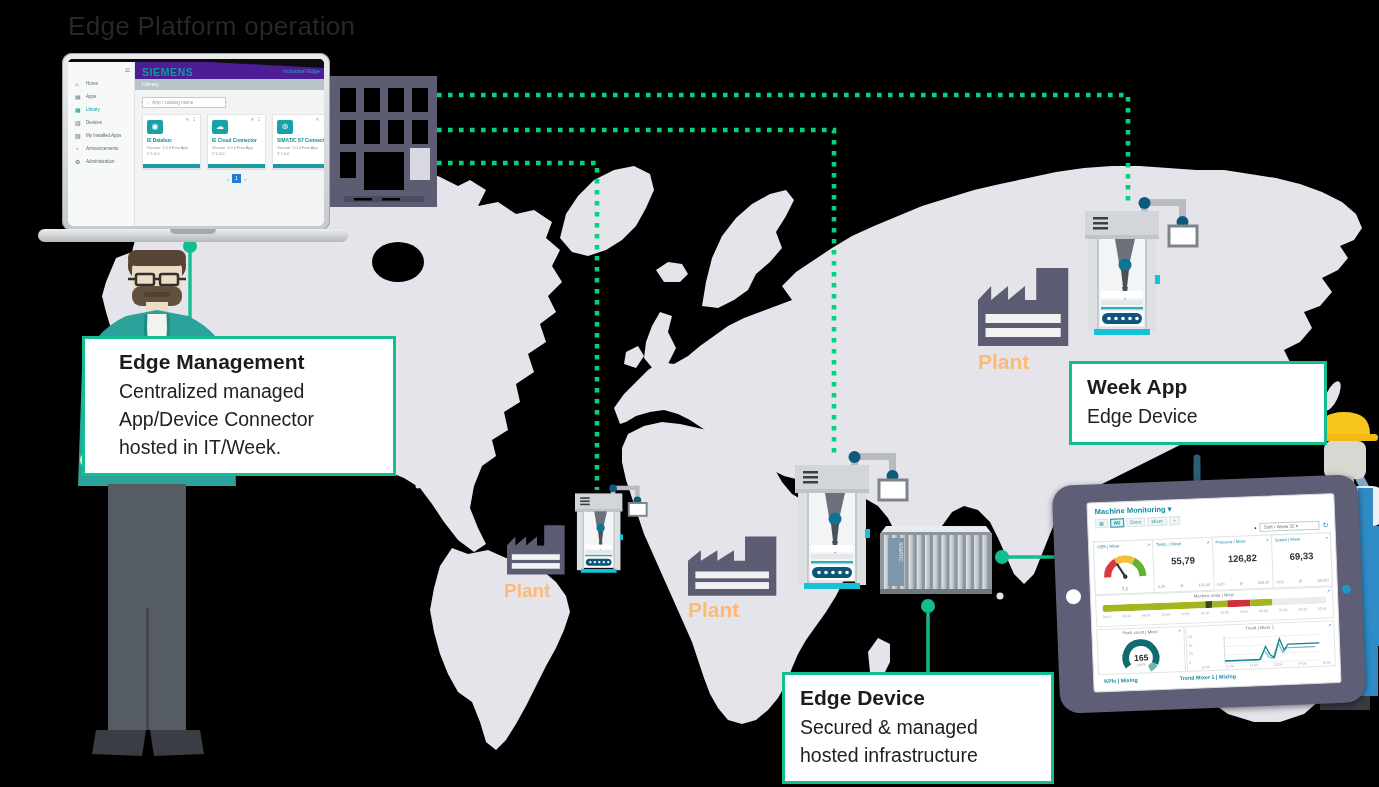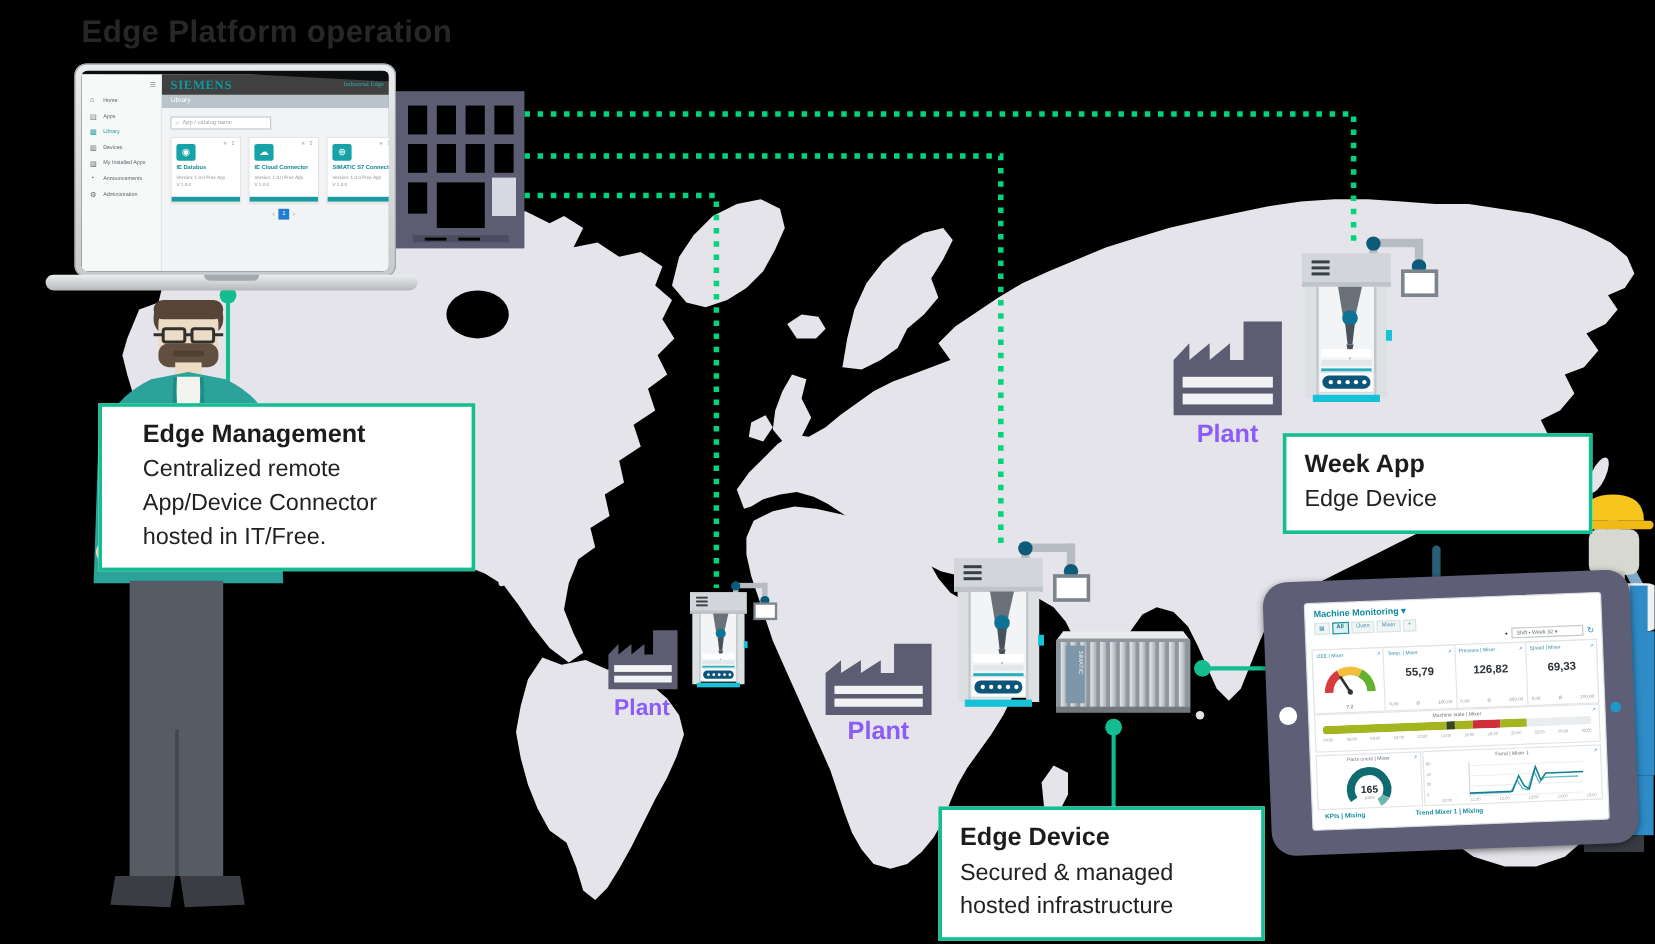--- a/index.html
+++ b/index.html
@@ -1,42 +1,42 @@
 <!DOCTYPE html>
 <html><head>
 <meta charset="utf-8">
 <style>
   html,body{margin:0;padding:0;background:#000;}
   body{font-family:"Liberation Sans",sans-serif;}
   #stage{position:relative;width:1379px;height:787px;background:#000;overflow:hidden;}
   .abs{position:absolute;}
   svg{display:block;}
   
-  .page-title{left:68px;top:11px;font-size:26px;font-weight:700;color:#272727;letter-spacing:.3px;}
+  .page-title{left:68px;top:11px;font-size:26px;font-weight:400;color:#272727;letter-spacing:.3px;}
   
   .callout{background:#fff;border:3px solid #14bd92;color:#1c1c1c;padding:11px 15px 12px 15px;box-sizing:border-box;}
   .callout .co-title{font-weight:700;font-size:21px;margin-bottom:3px;}
   .callout .co-line{font-size:19.5px;line-height:28px;color:#212121;}
   
-  .plant-label{font-weight:700;font-size:21px;color:#8b5cf6;text-align:center;}
+  .plant-label{font-weight:700;font-size:21px;color:#fdba74;text-align:left;}
   
   .laptop-lid{left:62px;top:53px;width:268px;height:178px;border-radius:10px;background:linear-gradient(180deg,#e9ebed,#c7cacd);box-shadow:0 0 0 1px #9fa4a8 inset;}
   .laptop-screen{position:absolute;left:6px;top:6px;right:6px;bottom:5px;background:#0c0d0e;border-radius:5px;overflow:hidden;}
   .laptop-base{left:38px;top:229px;width:310px;height:13px;border-radius:7px;background:linear-gradient(180deg,#eceeef,#b4b8bb);}
   .laptop-notch{position:absolute;left:50%;top:0;width:46px;height:5px;margin-left:-23px;background:#a3a8ac;border-radius:0 0 5px 5px;}
   .app{position:absolute;left:0;top:3px;right:0;bottom:0;background:#fff;}
   .app-wedge{position:absolute;left:0;top:-3px;width:100%;height:9px;background:#0c0d0e;clip-path:polygon(0 0,100% 0,100% 100%,55% 32%,0 30%);}
   .app-side{position:absolute;left:0;top:0;width:66px;bottom:0;background:#f7f8f8;border-right:1px solid #e2e4e6;}
   .side-item{display:flex;align-items:center;gap:4px;height:13px;padding-left:7px;color:#5d666d;}
   .side-item .si-icon{font-size:6px;width:7px;}
   .side-item .si-label{font-size:4.5px;white-space:nowrap;}
   .side-item.active{color:#0f98a0;}
   .side-burger{position:absolute;right:4px;top:3px;font-size:9px;color:#8a9298;}
   .app-main{position:absolute;left:67px;top:0;right:0;bottom:0;}
-  .app-header{height:17px;background:#404040;position:relative;font-family:Liberation Serif, serif;}
+  .app-header{height:17px;background:#4c1d95;position:relative;}
   .brand{position:absolute;left:7px;top:4px;font-size:10.5px;font-weight:700;color:#0f9a9f;letter-spacing:.6px;}
   .product{position:absolute;right:4px;top:6px;font-size:5.5px;color:#2fa7ad;}
   .crumbbar{height:11px;background:#b9c4ca;color:#fff;font-size:5.5px;line-height:11px;padding-left:7px;}
   .app-content{position:absolute;left:0;right:0;top:28px;bottom:0;background:#f1f3f4;}
   .searchbox{position:absolute;left:7px;top:7px;width:84px;height:11px;background:#fff;border:1px solid #c5cace;display:flex;align-items:center;gap:3px;padding-left:3px;box-sizing:border-box;}
   .searchbox .q{font-size:5px;color:#8d959b;}
   .searchbox .ph{font-size:4.8px;color:#9aa1a7;white-space:nowrap;}
   .cards{position:absolute;left:7px;top:24px;display:flex;gap:6px;}
   .card{position:relative;width:57px;height:53px;background:#fff;border:1px solid #e2e4e6;box-shadow:0 1px 1px rgba(0,0,0,.08);}
   .card-icons{position:absolute;right:3px;top:2px;font-size:4.5px;color:#98a0a6;letter-spacing:1px;}
@@ -365,23 +365,23 @@
   <div class="abs laptop-base">
     <div class="laptop-notch"></div>
   </div>
 
   <div class="abs plant-label" style="left:978px;top:350px;width:90px;">Plant</div>
   <div class="abs plant-label" style="left:688px;top:598px;width:88px;">Plant</div>
   <div class="abs plant-label" style="left:504px;top:580px;width:62px;font-size:19px;">Plant</div>
 
   <div class="abs callout" style="left:82px;top:336px;width:314px;padding-left:34px;">
     <div class="co-title">Edge Management</div>
-    <div class="co-line">Centralized remote</div>
+    <div class="co-line">Centralized managed</div>
     <div class="co-line">App/Device Connector</div>
-    <div class="co-line">hosted in IT/Free.</div>
+    <div class="co-line">hosted in IT/Week.</div>
   </div>
   <div class="abs callout" style="left:1069px;top:361px;width:258px;">
     <div class="co-title">Week App</div>
     <div class="co-line">Edge Device</div>
   </div>
   <div class="abs callout" style="left:782px;top:672px;width:272px;">
     <div class="co-title">Edge Device</div>
     <div class="co-line">Secured &amp; managed</div>
     <div class="co-line">hosted infrastructure</div>
   </div>

